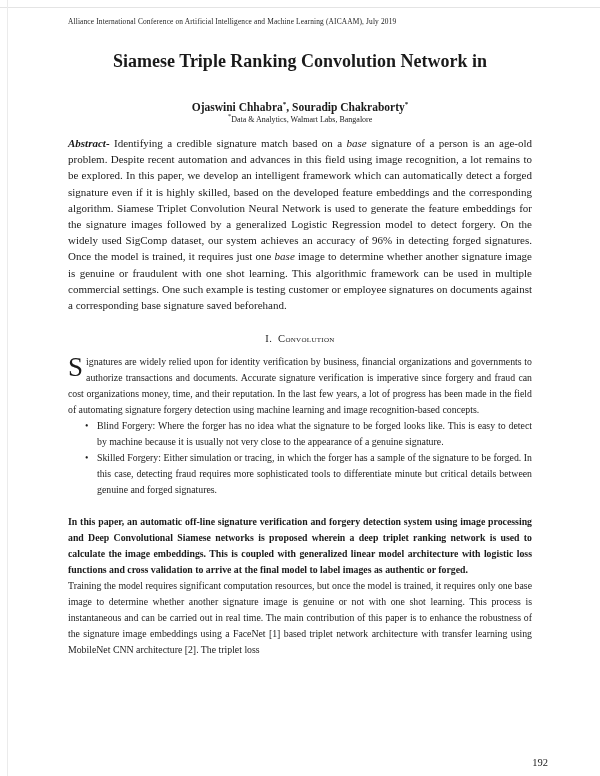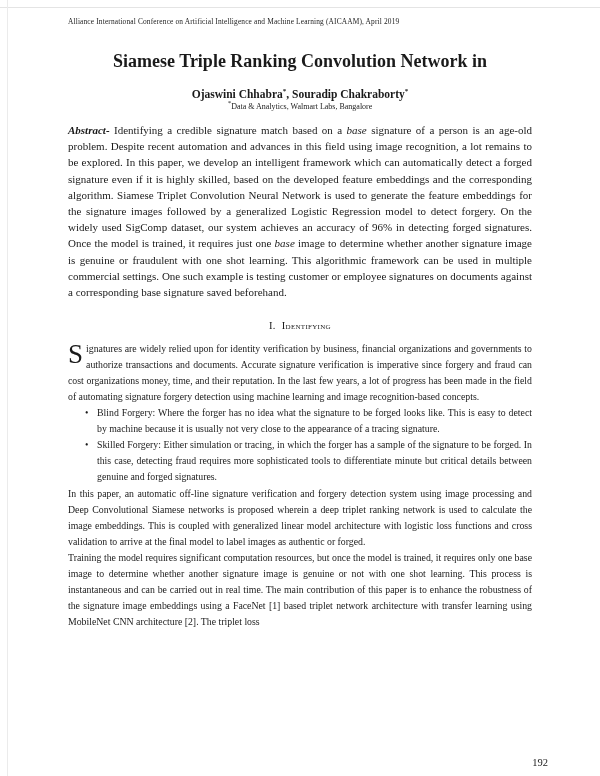--- a/index.html
+++ b/index.html
@@ -30,21 +30,21 @@
     font-size: 7.4px; letter-spacing: 0.15px; color: #222;
   }
   .title {
     margin-top: 46px;
     text-align: center;
     font-size: 18px;
     font-weight: bold;
     line-height: 30px;
   }
   .authors {
-    margin-top: 12px;
+    margin-top: 25px;
     text-align: center;
     font-size: 11.5px;
     font-weight: bold;
   }
   .authors sup, .affiliation sup {
     font-size: 7px;
     vertical-align: super;
     line-height: 0;
   }
   .affiliation {
@@ -70,21 +70,21 @@
   .section-heading .sc {
     font-variant: small-caps;
     margin-left: 6px;
   }
   .body-text {
     font-size: 9.8px;
     line-height: 16px;
     text-align: justify;
   }
   .first-body { margin-top: 10px; }
-  .spaced-top { margin-top: 1px; }
+  .spaced-top { margin-top: 16px; font-weight: bold; }
   .dropcap {
     float: left;
     font-size: 27px;
     line-height: 25px;
     padding-right: 3px;
     padding-top: 1px;
   }
   .bullet-list {
     list-style: none;
     margin-left: 17px;
@@ -110,42 +110,42 @@
   }
 </style>
 </head>
 <body>
 
 <div class="page">
 
   <div class="edge-top"></div>
   <div class="edge-left"></div>
 
-  <div class="running-header">Alliance International Conference on Artificial Intelligence and Machine Learning (AICAAM), April 2019</div>
+  <div class="running-header">Alliance International Conference on Artificial Intelligence and Machine Learning (AICAAM), July 2019</div>
 
   <div class="content">
 
     <h1 class="title">
       <span>Siamese Triple Ranking Convolution Network in</span><br>
     </h1>
 
     <div class="authors"><span>Ojaswini Chhabra</span><sup>*</sup><span>, </span><span>Souradip Chakraborty</span><sup>*</sup></div>
 
     <div class="affiliation"><sup>*</sup><span>Data &amp; Analytics, Walmart Labs, Bangalore</span></div>
 
     <p class="abstract"><span class="bd it">Abstract-</span><span><span> Identifying a credible signature match based on a </span><span style="font-style: italic;">base</span><span> signature of a person is an age-old problem. Despite recent automation and advances in this field using image recognition, a lot remains to be explored. In this paper, we develop an intelligent framework which can automatically detect a forged signature even if it is highly skilled, based on the developed feature embeddings and the corresponding algorithm. Siamese Triplet Convolution Neural Network is used to generate the feature embeddings for the signature images followed by a generalized Logistic Regression model to detect forgery. On the widely used SigComp dataset, our system achieves an accuracy of 96% in detecting forged signatures. Once the model is trained, it requires just one </span><span style="font-style: italic;">base</span><span> image to determine whether another signature image is genuine or fraudulent with one shot learning. This algorithmic framework can be used in multiple commercial settings. One such example is testing customer or employee signatures on documents against a corresponding base signature saved beforehand.</span></span></p>
 
 
-    <h2 class="section-heading"><span>I.</span><span class="sc">Identifying</span></h2>
+    <h2 class="section-heading"><span>I.</span><span class="sc">Convolution</span></h2>
 
     <p class="body-text first-body"><span class="dropcap">S</span><span>ignatures are widely relied upon for identity verification by business, financial organizations and governments to authorize transactions and documents. Accurate signature verification is imperative since forgery and fraud can cost organizations money, time, and their reputation. In the last few years, a lot of progress has been made in the field of automating signature forgery detection using machine learning and image recognition-based concepts.</span></p>
 
 
     <ul class="bullet-list">
-      <li>Blind Forgery: Where the forger has no idea what the signature to be forged looks like. This is easy to detect by machine because it is usually not very close to the appearance of a tracing signature.</li>
+      <li>Blind Forgery: Where the forger has no idea what the signature to be forged looks like. This is easy to detect by machine because it is usually not very close to the appearance of a genuine signature.</li>
       <li>Skilled Forgery: Either simulation or tracing, in which the forger has a sample of the signature to be forged. In this case, detecting fraud requires more sophisticated tools to differentiate minute but critical details between genuine and forged signatures.</li>
     </ul>
 
     <p class="body-text spaced-top">In this paper, an automatic off-line signature verification and forgery detection system using image processing and Deep Convolutional Siamese networks is proposed wherein a deep triplet ranking network is used to calculate the image embeddings. This is coupled with generalized linear model architecture with logistic loss functions and cross validation to arrive at the final model to label images as authentic or forged.</p>
 
     <p class="body-text">Training the model requires significant computation resources, but once the model is trained, it requires only one base image to determine whether another signature image is genuine or not with one shot learning. This process is instantaneous and can be carried out in real time. The main contribution of this paper is to enhance the robustness of the signature image embeddings using a FaceNet [1] based triplet network architecture with transfer learning using MobileNet CNN architecture [2]. The triplet loss</p>
 
   </div>
 
   <div class="page-number">192</div>

